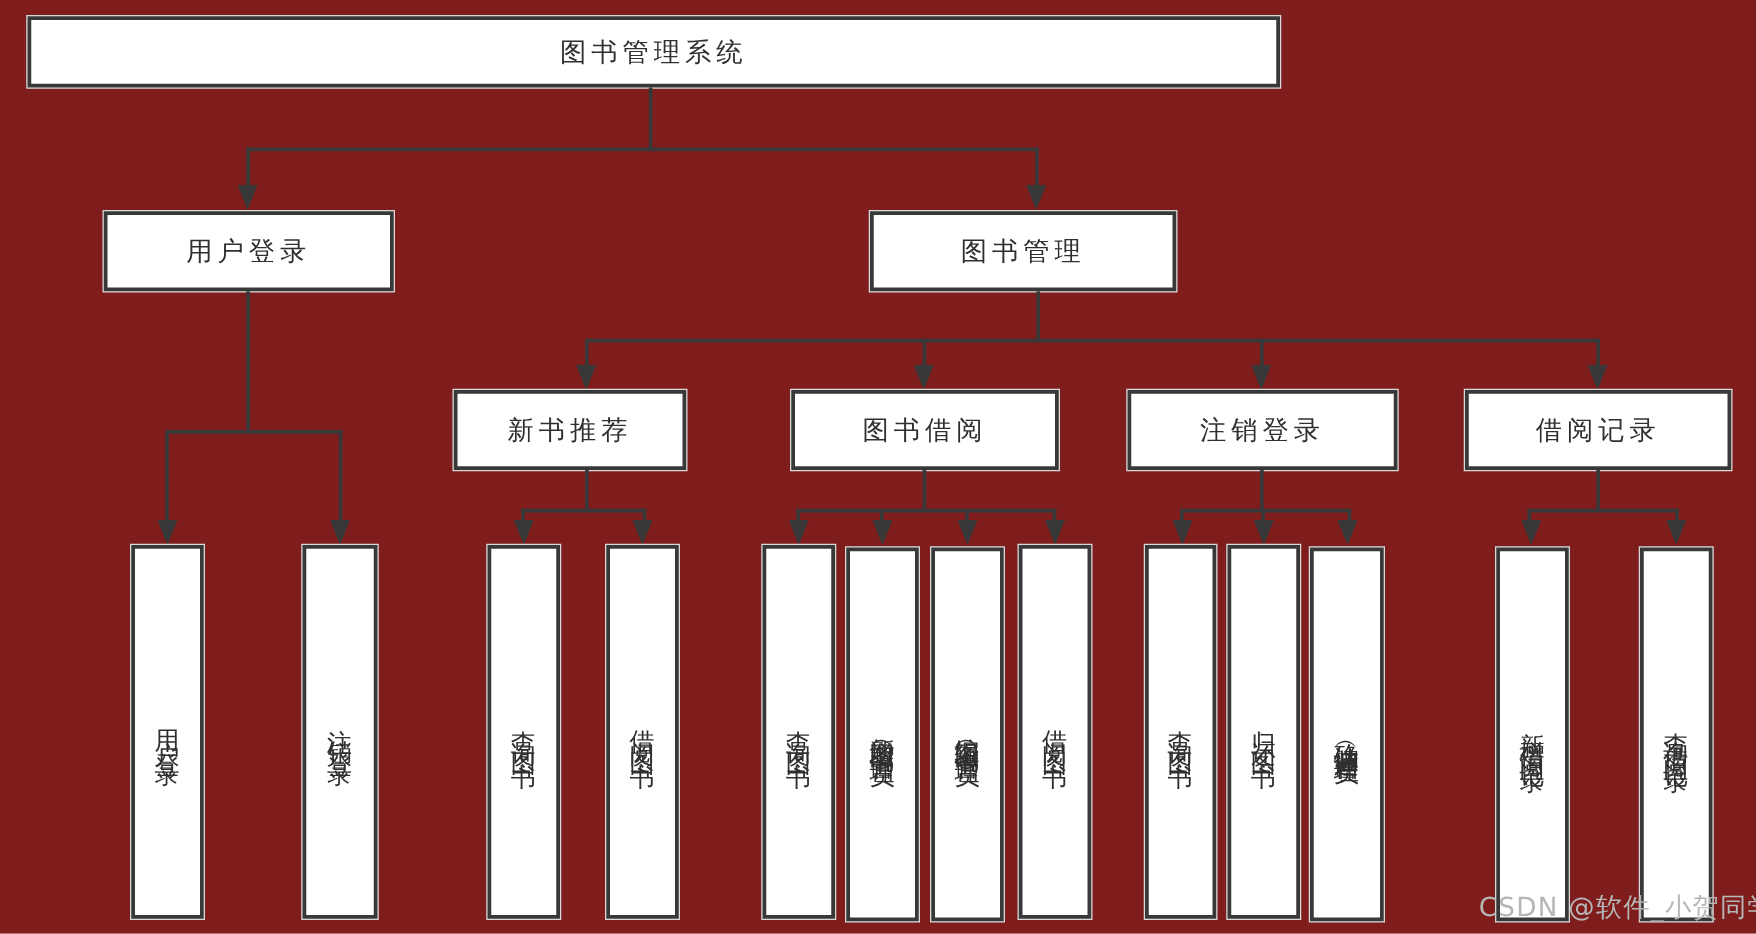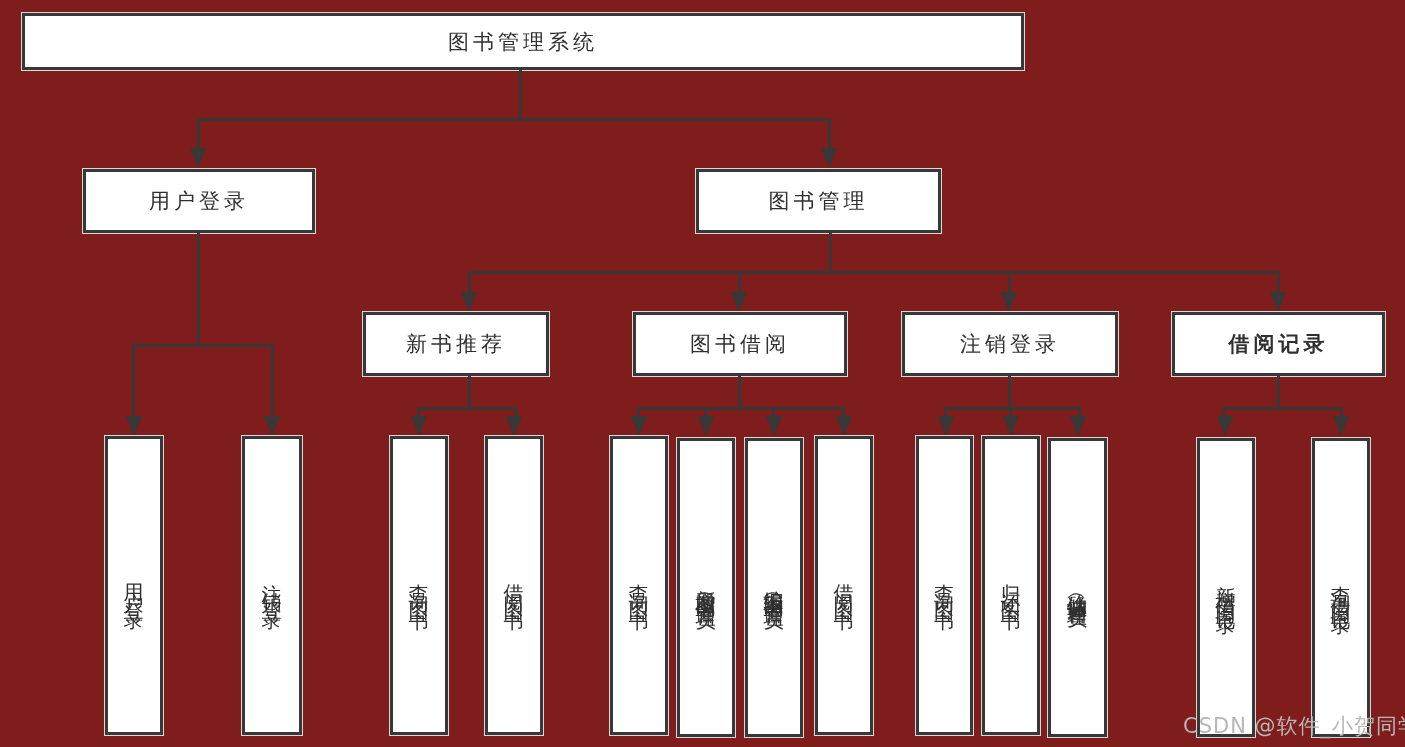--- a/index.html
+++ b/index.html
@@ -103,21 +103,21 @@
 
   <div class="box hbox" style="left:363px;  top:312px; width:186px; height:64px;">
     <span>新书推荐</span>
   </div>
   <div class="box hbox" style="left:633px;  top:312px; width:214px; height:64px;">
     <span>图书借阅</span>
   </div>
   <div class="box hbox" style="left:902px;  top:312px; width:216px; height:64px;">
     <span>注销登录</span>
   </div>
-  <div class="box hbox" style="left:1172px; top:312px; width:213px; height:64px;font-weight:bold;">
+  <div class="box hbox" style="left:1172px; top:312px; width:213px; height:64px;">
     <span>借阅记录</span>
   </div>
 
   <div class="line" style="left:468px; top:376px; width:3px;  height:31px;"></div>
   <div class="line" style="left:417px; top:407px; width:100px; height:3px;"></div>
   <div class="line" style="left:417px; top:407px; width:3px;  height:11px;"></div>
   <div class="arrowhead" style="left:411px; top:416px;"></div>
   <div class="line" style="left:514px; top:407px; width:3px;  height:11px;"></div>
   <div class="arrowhead" style="left:506px; top:416px;"></div>
 

